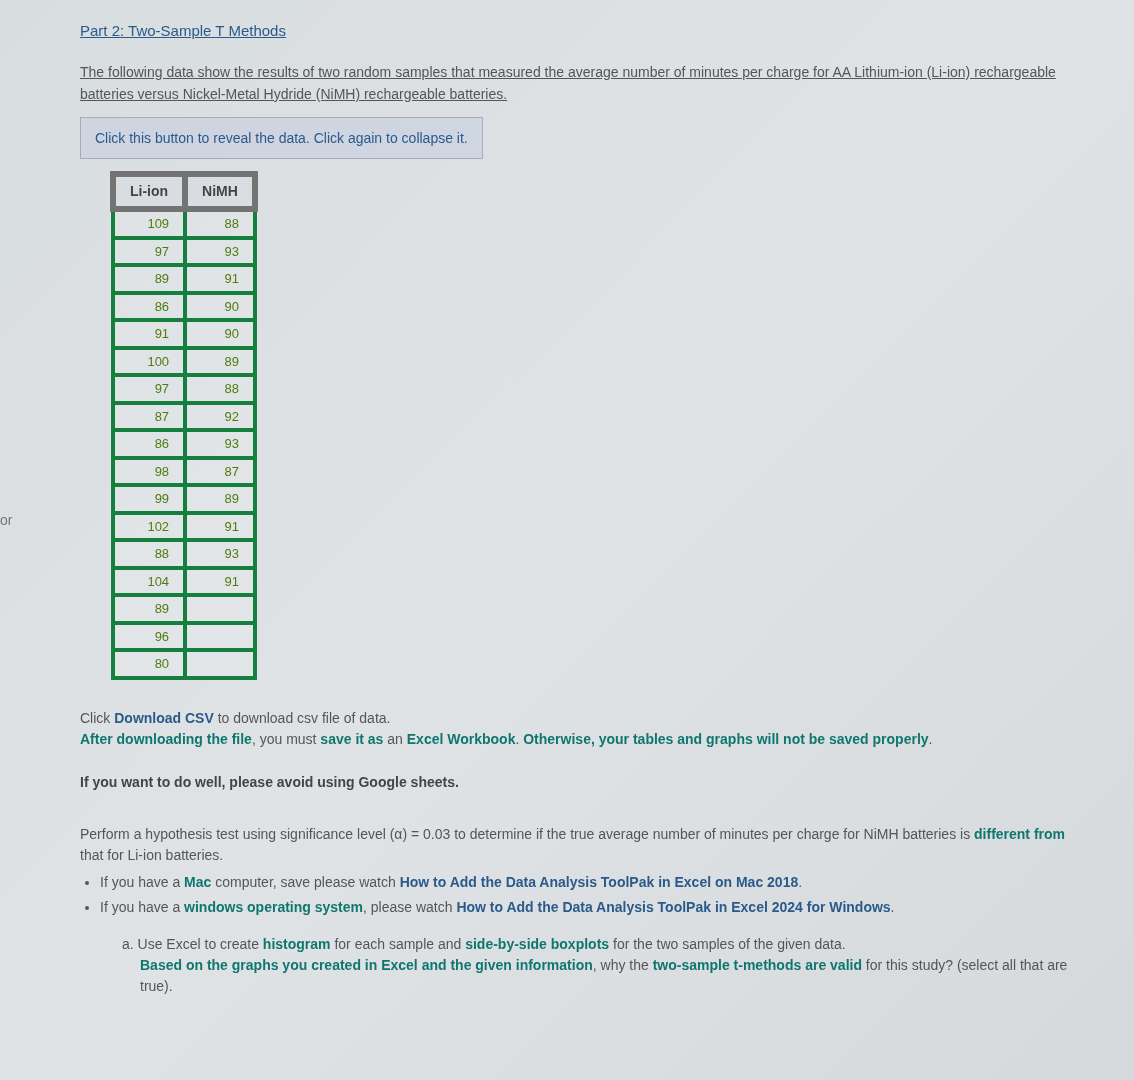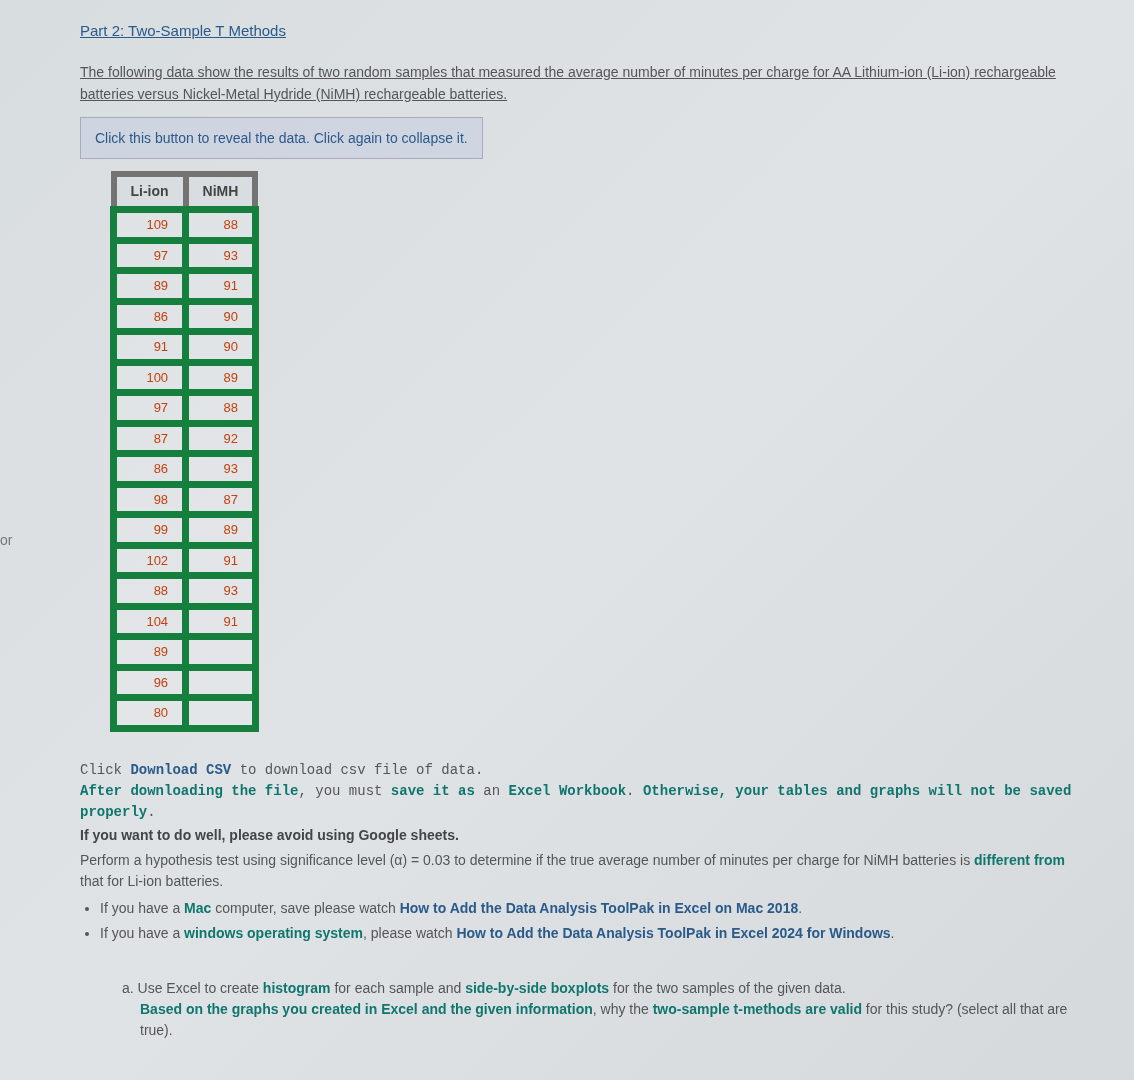--- a/index.html
+++ b/index.html
@@ -45,40 +45,40 @@
     .data-table th {
       border: 6px solid #737373;
       padding: 4px 14px;
       text-align: center;
       font-weight: bold;
       color: #444;
       background: rgba(210,215,220,0.5);
       font-size: 14px;
     }
     .data-table td {
-      border: 7px solid #15803d;
+      border: 4px solid #15803d;
       padding: 2px 14px;
       text-align: right;
-      color: #c2410c;
+      color: #4d7c0f;
       font-size: 13px;
       min-width: 55px;
       height: 22px;
     }
-    .instruction-block { margin-bottom: 2px; color: #555; font-family: Liberation Mono, monospace; }
+    .instruction-block { margin-bottom: 22px; color: #555; }
     .link-text { color: #2a5a8a; font-weight: bold; }
     .bold-dark { font-weight: bold; color: #0f766e; }
-    .warning-text { color: #444; margin-bottom: 4px; }
+    .warning-text { color: #444; margin-bottom: 31px; }
     .hypothesis-text { color: #555; margin-bottom: 6px; }
     .bullet-list { list-style: disc; margin-left: 20px; color: #555; }
     .bullet-list li { margin-bottom: 4px; }
-    .sub-question { margin-left: 60px; margin-top: 34px; color: #555; }
+    .sub-question { margin-left: 60px; margin-top: 16px; color: #555; }
     .sub-q-letter { margin-left: -18px; }
     .left-edge {
       position: fixed;
-      left: 0; top: 530px;
+      left: 0; top: 510px;
       color: #777;
       font-size: 14px;
       writing-mode: horizontal-tb;
     }
   </style>
 </head>
 <body>
 
 
 

